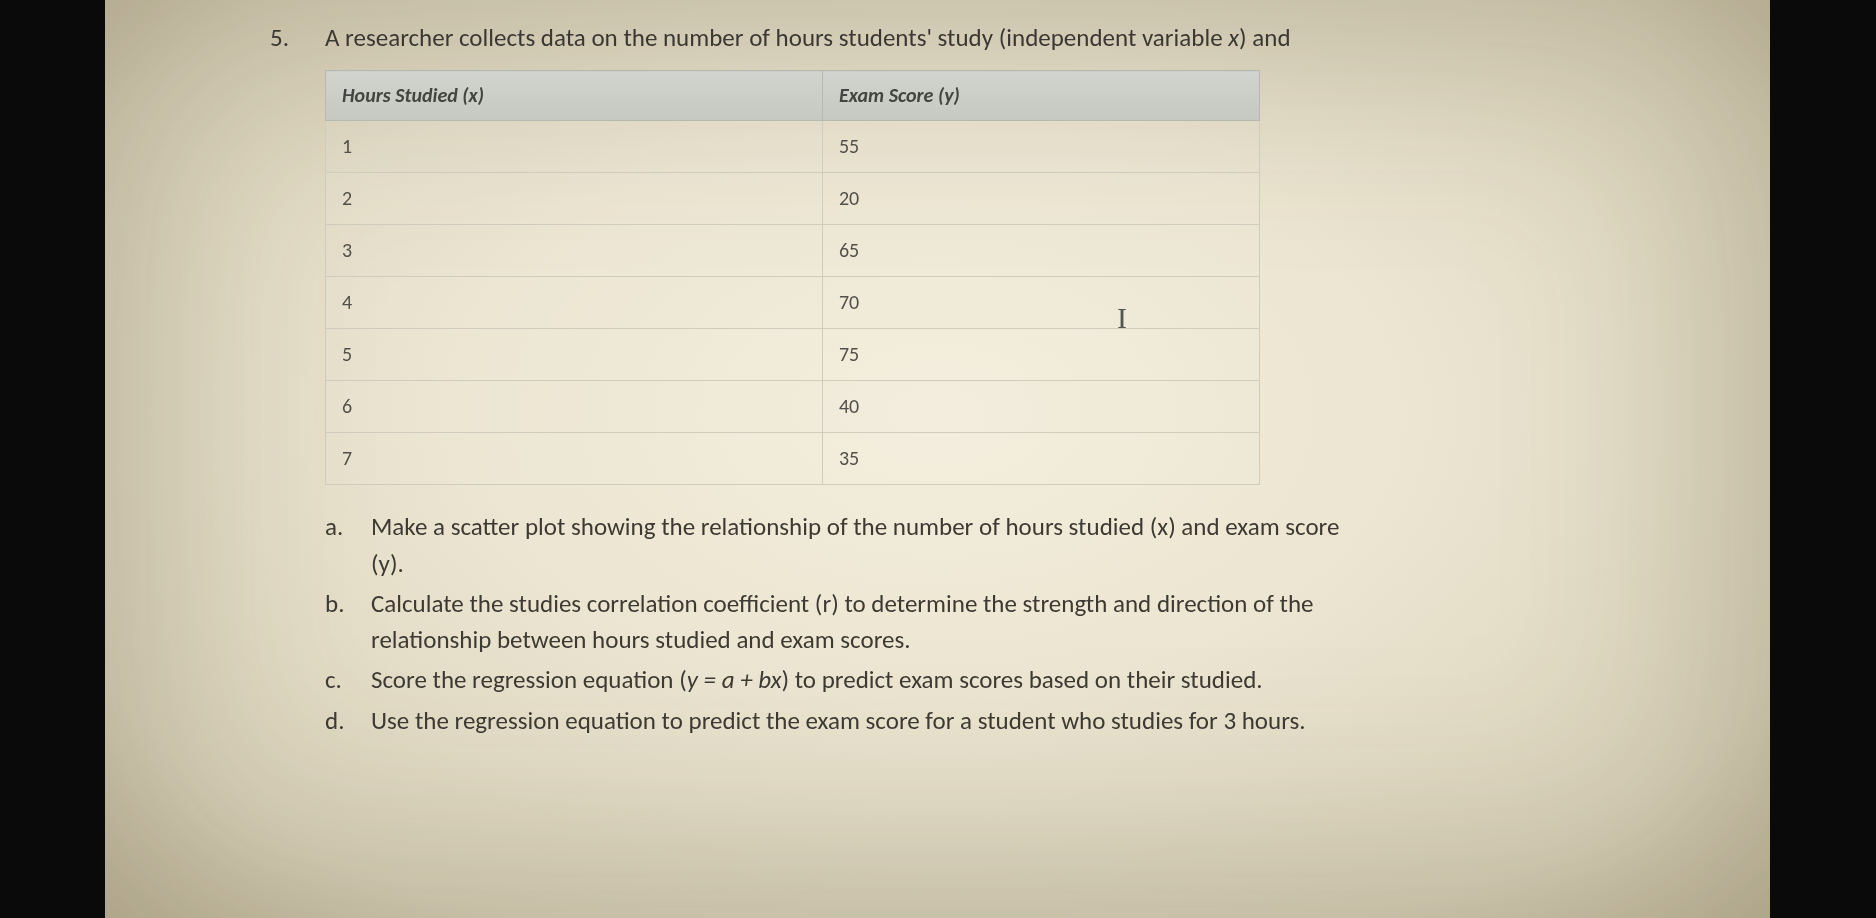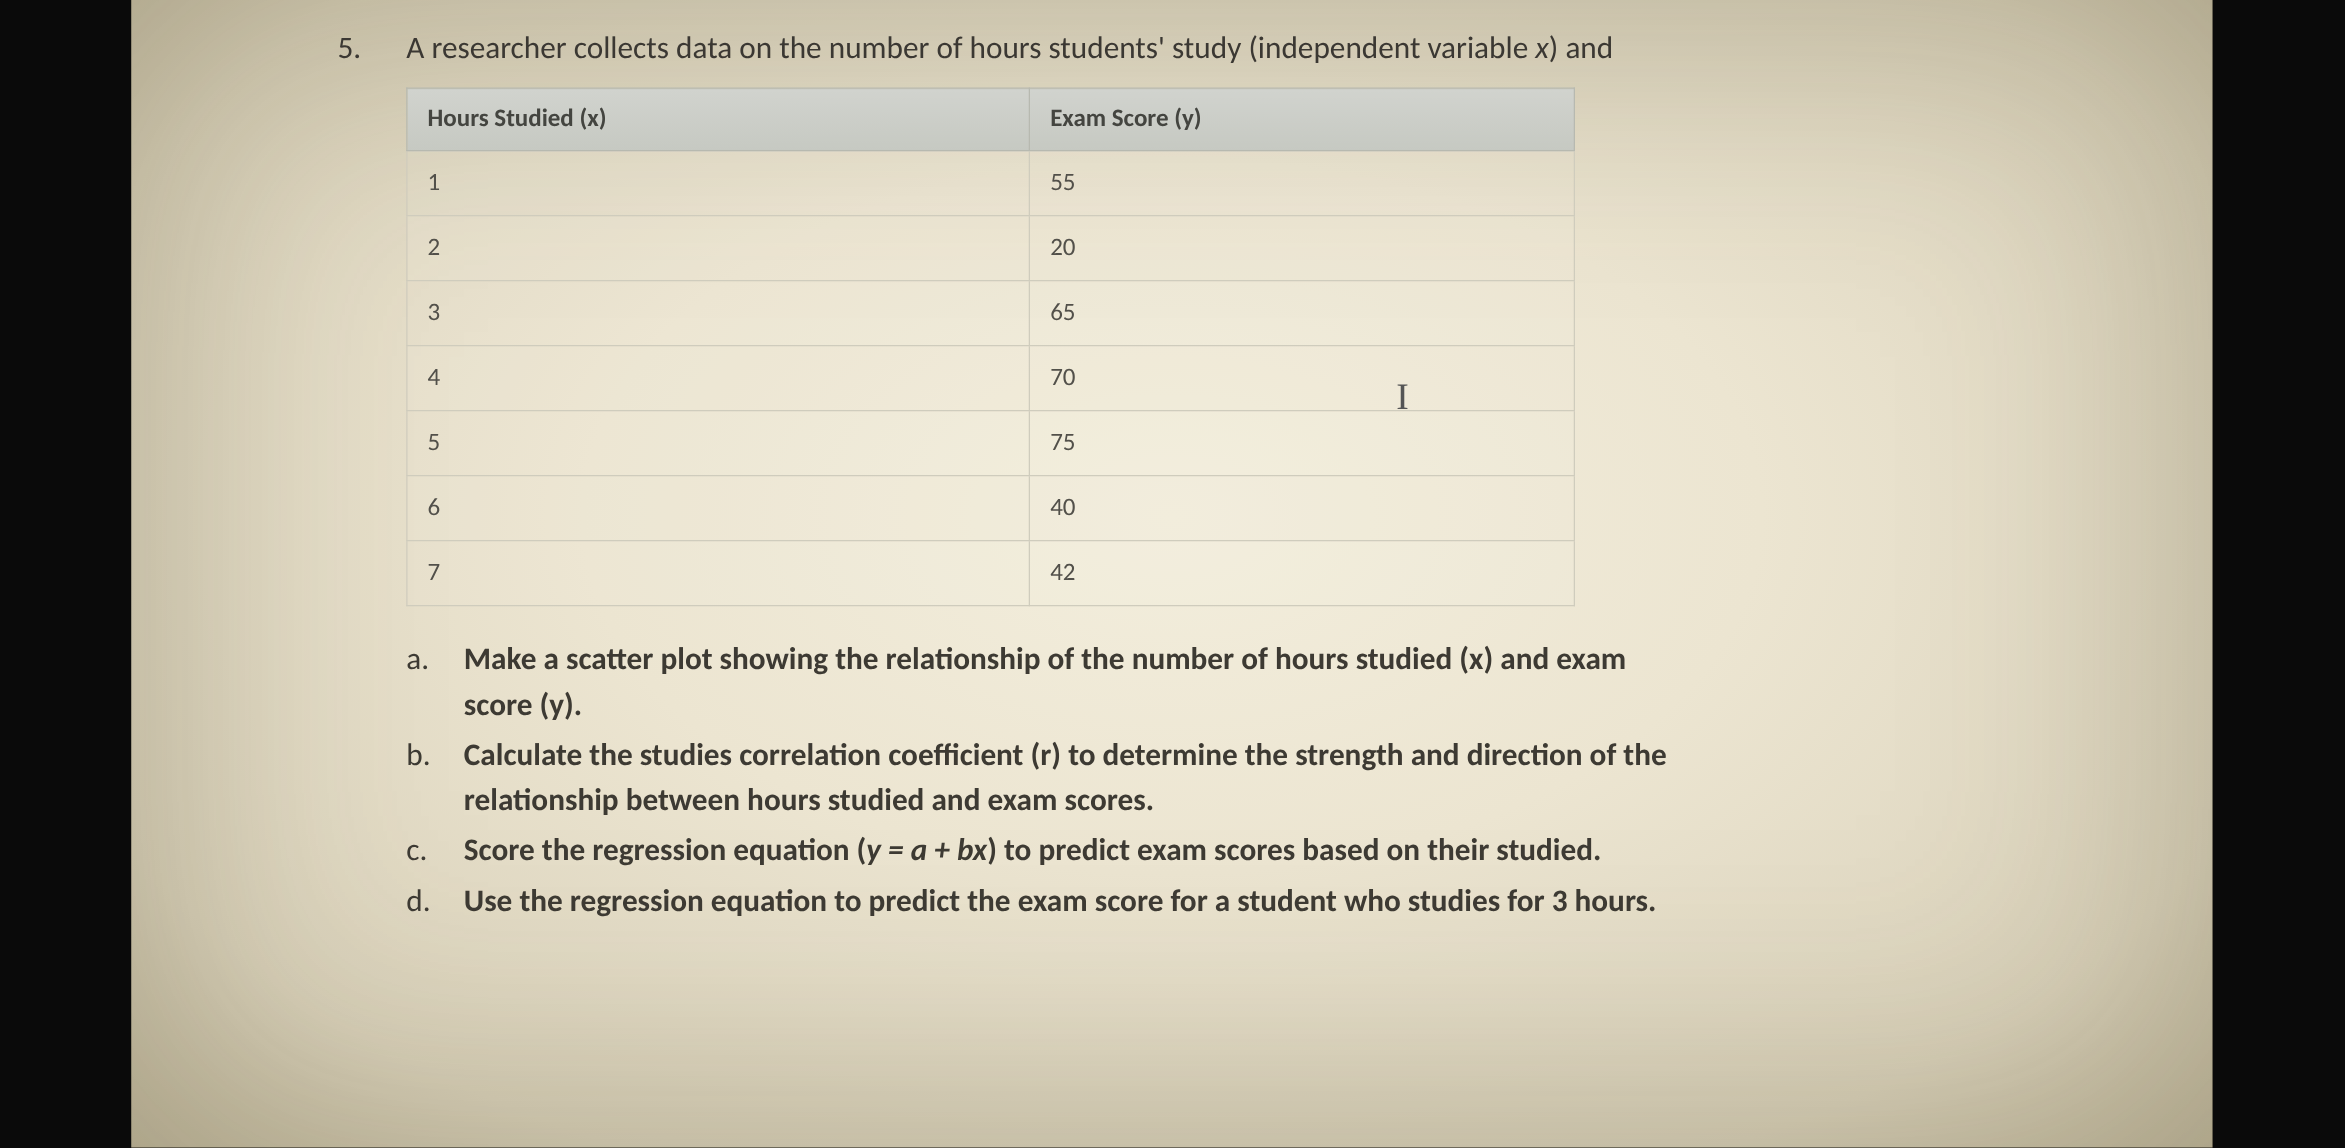--- a/index.html
+++ b/index.html
@@ -57,20 +57,21 @@
     font-size: 20px;
     color: #52504a;
   }
   table.data th {
     background: linear-gradient(#d1d3ce,#c6c9c2);
     text-align: left;
     font-weight: 700;
     padding: 10px 16px;
     border: 1px solid #b7b9b0;
     color: #444540;
+    font-style: italic;
   }
   table.data td {
     padding: 11px 16px;
     border: 1px solid #cfccbd;
     background: rgba(255,255,255,0.05);
   }
   table.data tr:nth-child(even) td {
     background: rgba(240,236,220,0.2);
   }
 
@@ -83,21 +84,20 @@
   .sub-item {
     display: flex;
     margin-bottom: 4px;
   }
   .sub-label {
     width: 46px;
     flex: 0 0 46px;
   }
   .sub-body {
     flex: 1;
-    font-weight: bold;
   }
 
   .cursor {
     position: absolute;
     font-family: "Times New Roman", serif;
     font-size: 30px;
     color: #555;
     pointer-events: none;
   }
 </style>
@@ -139,21 +139,21 @@
             <tr>
               <td>5</td>
               <td>75</td>
             </tr>
             <tr>
               <td>6</td>
               <td>40</td>
             </tr>
             <tr>
               <td>7</td>
-              <td>42</td>
+              <td>35</td>
             </tr>
           </tbody>
         </table>
 
         <div class="sub-list">
           <div class="sub-item">
             <div class="sub-label">a.</div>
             <div class="sub-body">Make a scatter plot showing the relationship of the number of hours studied (x) and exam score (y).</div>
           </div>
           <div class="sub-item">

